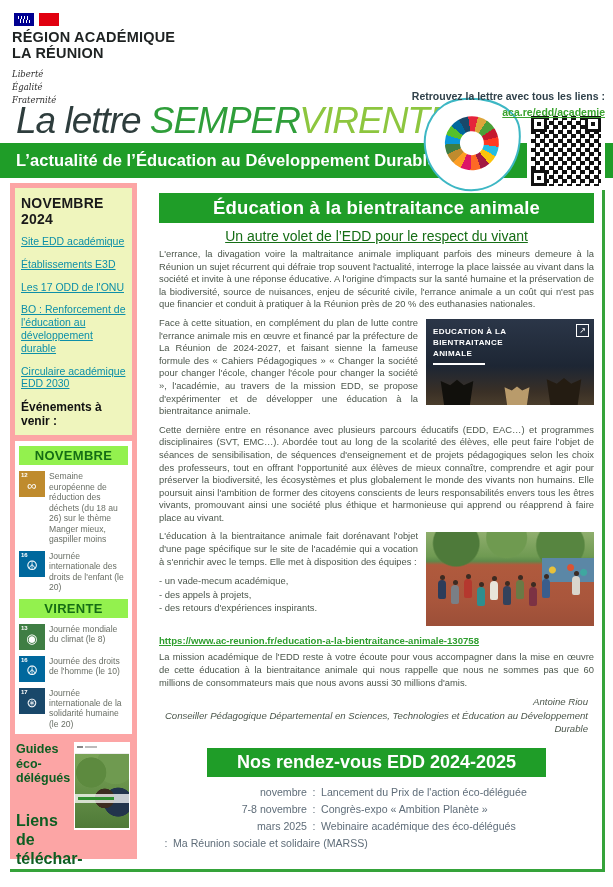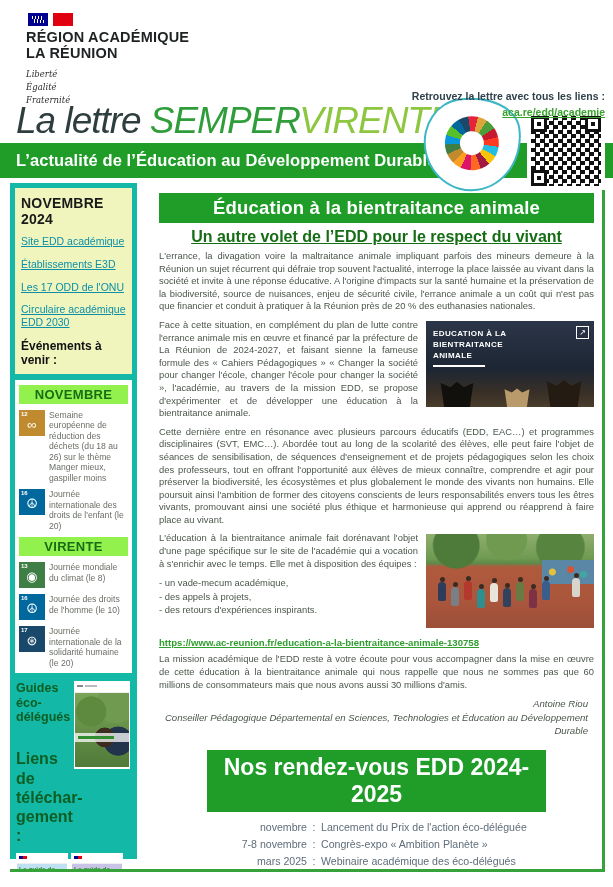--- a/index.html
+++ b/index.html
@@ -2,21 +2,21 @@
 <html><head>
 <meta charset="utf-8">
 <style>
   html,body{margin:0;padding:0;}
   body{
     width:613px;height:887px;position:relative;overflow:hidden;
     background:#ffffff;font-family:"Liberation Sans",sans-serif;color:#45524a;
   }
   
   .header{position:relative;height:178px;}
-  .logo{position:absolute;left:26px;top:13px;}
+  .logo{position:absolute;left:12px;top:13px;}
   .flag{display:flex;gap:5px;width:46px;height:13px;margin-left:2px;}
   .flag .b{width:20px;height:13px;background:#000091;position:relative;overflow:hidden;}
   .flag .b::after{content:"";position:absolute;left:4px;top:3px;width:12px;height:7px;
     background:repeating-linear-gradient(100deg,#fff 0 1px,transparent 1px 3px);}
   .flag .r{width:20px;height:13px;background:#e1000f;}
   .logo-name{font-weight:bold;font-size:14.5px;line-height:1.1;color:#1e2222;margin-top:4px;letter-spacing:.2px;}
   .motto{font-family:"DejaVu Serif",serif;font-style:italic;font-size:8.5px;color:#2e2e2e;margin-top:6px;line-height:1.55;}
   .top-right{position:absolute;right:8px;top:90px;text-align:right;z-index:3;}
   .tr-note{font-size:10.5px;font-weight:bold;color:#31424b;}
   .tr-url{font-size:10.5px;font-weight:bold;color:#3aa32f;text-decoration:underline;display:inline-block;margin-top:2px;}
@@ -40,21 +40,21 @@
   .qr{position:absolute;left:527px;top:112px;width:78px;height:78px;z-index:2;background:#fff;padding:4px;box-sizing:border-box;}
   .qr-inner{position:relative;width:70px;height:70px;
     background:repeating-conic-gradient(#111 0 25%,#fff 0 50%);background-size:9px 9px;}
   .finder{position:absolute;width:16px;height:16px;background:#fff;border:3px solid #111;box-sizing:border-box;}
   .finder::after{content:"";position:absolute;left:3px;top:3px;width:4px;height:4px;background:#111;}
   .f1{left:0;top:0;} .f2{right:0;top:0;} .f3{left:0;bottom:0;}
   
   .main-wrap{position:absolute;left:10px;top:183px;width:595px;height:689px;box-sizing:border-box;
     border-right:3px solid #35a33a;border-bottom:3px solid #35a33a;display:flex;overflow:hidden;}
   
-  .sidebar{width:127px;flex:0 0 127px;background:#14b8a6;height:676px;box-sizing:border-box;
+  .sidebar{width:127px;flex:0 0 127px;background:#fca5a5;height:676px;box-sizing:border-box;
     padding:5px;display:flex;flex-direction:column;gap:6px;}
   .side-box{background:#eff5bd;padding:7px 6px;}
   .side-month{font-size:14px;font-weight:bold;color:#1a1a1a;margin-bottom:8px;letter-spacing:.2px;}
   .side-link{display:block;font-size:10.5px;color:#0d8fa8;text-decoration:underline;margin-bottom:10px;line-height:1.22;cursor:pointer;}
   .side-events-heading{font-size:12px;font-weight:bold;color:#111;margin-top:2px;}
   .events-box{background:#fff;padding:5px 4px;display:flex;flex-direction:column;gap:6px;}
   .month-banner{background:#93f14e;color:#156d15;font-weight:bold;font-size:13px;text-align:center;padding:2px 0;letter-spacing:.3px;}
   .event{display:flex;gap:4px;align-items:flex-start;}
   .sdg-icon{flex:0 0 26px;width:26px;height:26px;position:relative;display:flex;align-items:center;justify-content:center;}
   .sdg-num{position:absolute;left:2px;top:1px;font-size:6px;font-weight:bold;color:#fff;}
@@ -78,21 +78,21 @@
   .covers-row{display:flex;gap:3px;margin-top:8px;}
   .gcover{width:52px;height:68px;background:#fff;padding:1px;box-sizing:border-box;cursor:pointer;}
   .gc-band{height:9px;border-bottom:1px solid #eee;background-image:linear-gradient(90deg,#000091 0 4px,#e1000f 4px 8px);background-size:8px 3px;background-repeat:no-repeat;background-position:2px 2px;}
   .gc-body{height:55px;position:relative;overflow:hidden;}
   .gc-blue .gc-body{background:#bfe0f2;} .gc-lilac .gc-body{background:#c9c3e8;}
   .gc-title{font-size:6.5px;font-weight:bold;color:#2f8e2f;line-height:1.1;padding:2px 2px 0 2px;}
   .gc-circle{position:absolute;left:6px;top:18px;width:40px;height:40px;border-radius:50%;background:rgba(255,255,255,.55);}
   
   .main-col{flex:1;background:#fff;box-sizing:border-box;padding:10px 8px 0 22px;}
   .art-banner{background:#1f9d28;color:#fff;text-align:center;font-size:18.5px;font-weight:bold;padding:4px 0;letter-spacing:.2px;}
-  .art-sub{color:#156d15;font-size:16px;font-weight:bold;text-decoration:underline;text-align:center;margin:5px 0 4px 0;}
+  .art-sub{color:#156d15;font-size:14px;font-weight:normal;text-decoration:underline;text-align:center;margin:5px 0 4px 0;}
   .para{font-size:9.4px;line-height:1.34;text-align:justify;color:#4b564b;margin:0 0 6px 0;}
   .clear{clear:both;}
   
   .dogs-banner{float:right;width:168px;height:86px;margin:2px 0 4px 8px;position:relative;overflow:hidden;cursor:pointer;
     background:linear-gradient(180deg,#2b3648 0%,#1d2634 55%,#3a3026 85%,#4a3d2c 100%);}
   .db-text{position:absolute;left:7px;top:8px;color:#fff;font-weight:bold;font-size:8px;line-height:1.35;letter-spacing:.4px;}
   .db-line{position:absolute;left:7px;top:44px;width:52px;height:2px;background:#fff;}
   .db-ext{position:absolute;right:5px;top:5px;width:11px;height:11px;border:1px solid #fff;color:#fff;font-size:8px;line-height:11px;text-align:center;}
   .dog{position:absolute;bottom:0;clip-path:polygon(12% 100%,2% 20%,30% 34%,50% 16%,70% 34%,98% 20%,88% 100%);}
   .dog1{left:14px;width:34px;height:30px;background:#11100c;}
@@ -105,21 +105,21 @@
       radial-gradient(circle at 48% 6%,#6f9a50 0 16%,transparent 17%),
       radial-gradient(circle at 80% 14%,#578540 0 15%,transparent 16%),
       linear-gradient(180deg,#8fae6d 0%,#6f9a52 26%,#5e8a4a 31%,#b05a3d 35%,#a9563c 72%,#9c4f38 100%);}
   .wall{position:absolute;right:0;top:26px;width:52px;height:24px;background:#5b87a6;
     background-image:radial-gradient(circle at 20% 50%,#e8c13a 0 3px,transparent 4px),radial-gradient(circle at 55% 40%,#d95333 0 3px,transparent 4px),radial-gradient(circle at 80% 60%,#3fa7a0 0 3px,transparent 4px);}
   .person{position:absolute;width:8px;height:19px;border-radius:4px 4px 2px 2px;}
   .person::before{content:"";position:absolute;top:-5px;left:1.5px;width:5px;height:5px;border-radius:50%;background:#3c2b22;}
   .res-list{font-size:9.4px;line-height:1.42;color:#4b564b;margin:2px 0 4px 0;}
   .art-link{display:inline-block;font-size:9.6px;color:#2f9e2f;text-decoration:underline;margin:3px 0 5px 0;font-weight:bold;}
   .signature{text-align:right;font-style:italic;font-size:9.6px;color:#4b564b;line-height:1.4;margin:2px 6px 6px 0;}
-  .agenda-banner{background:#1f9d28;color:#fff;text-align:center;font-size:23px;font-weight:bold;
+  .agenda-banner{background:#1f9d28;color:#fff;text-align:center;font-size:18px;font-weight:bold;
     width:78%;margin:12px auto 7px auto;padding:4px 0;}
   .agenda{font-size:10.6px;color:#5f6d79;line-height:1.62;}
   .agenda-row{display:flex;}
   .agenda-date{width:148px;text-align:right;flex:0 0 148px;}
   .agenda-sep{width:14px;text-align:center;flex:0 0 14px;}
 </style>
 </head>
 <body>
 
 <div class="header">
@@ -166,20 +166,21 @@
 </div>
 
 <div class="main-wrap">
 
   <div class="sidebar">
     <div class="side-box">
       <div class="side-month">NOVEMBRE 2024</div>
       <a class="side-link">Site EDD académique</a>
       <a class="side-link">Établissements E3D</a>
       <a class="side-link">Les 17 ODD de l'ONU</a>
+      <a class="side-link">BO : Renforcement de l'éducation au développement durable</a>
       <a class="side-link">Circulaire académique EDD 2030</a>
       <div class="side-events-heading">Événements à venir :</div>
     </div>
 
     <div class="events-box">
       <div class="month-banner">NOVEMBRE</div>
 
       <div class="event">
         <div class="sdg-icon sdg12">
           <span class="sdg-num">12</span>

